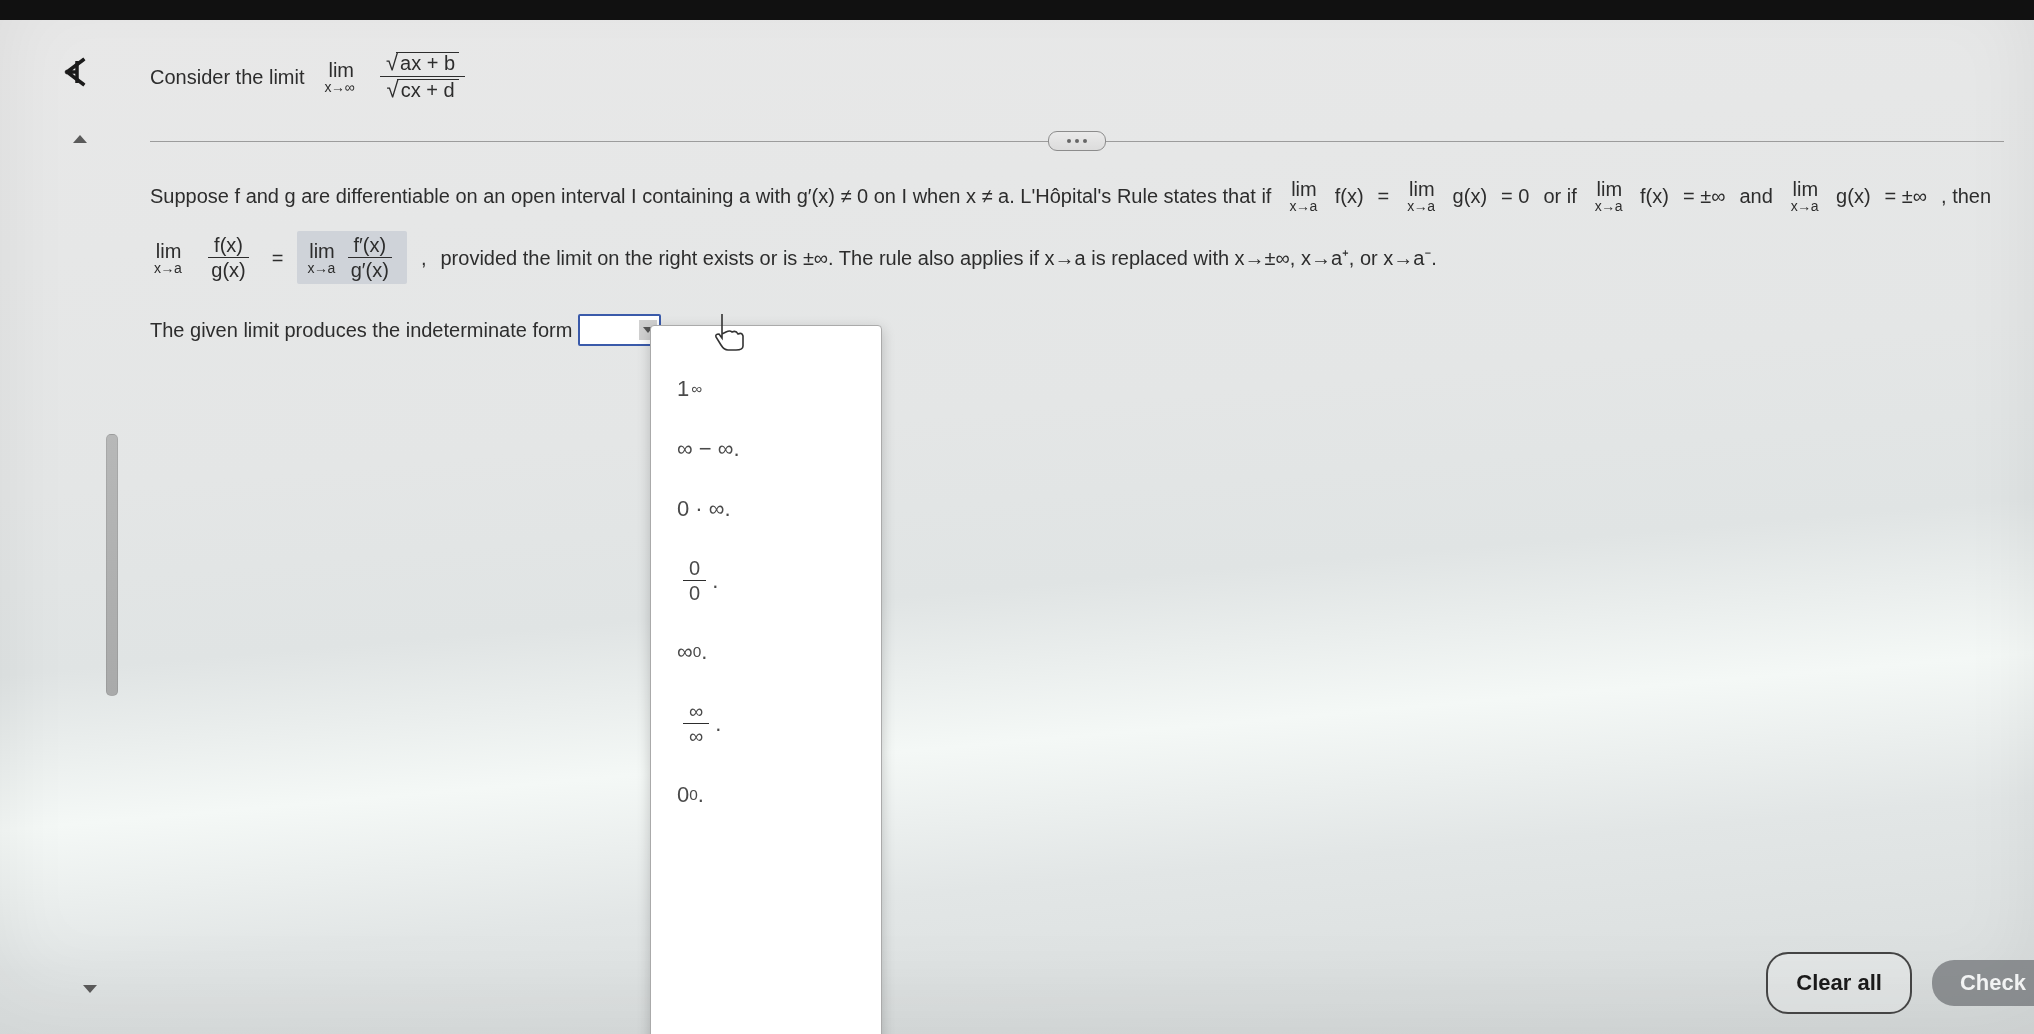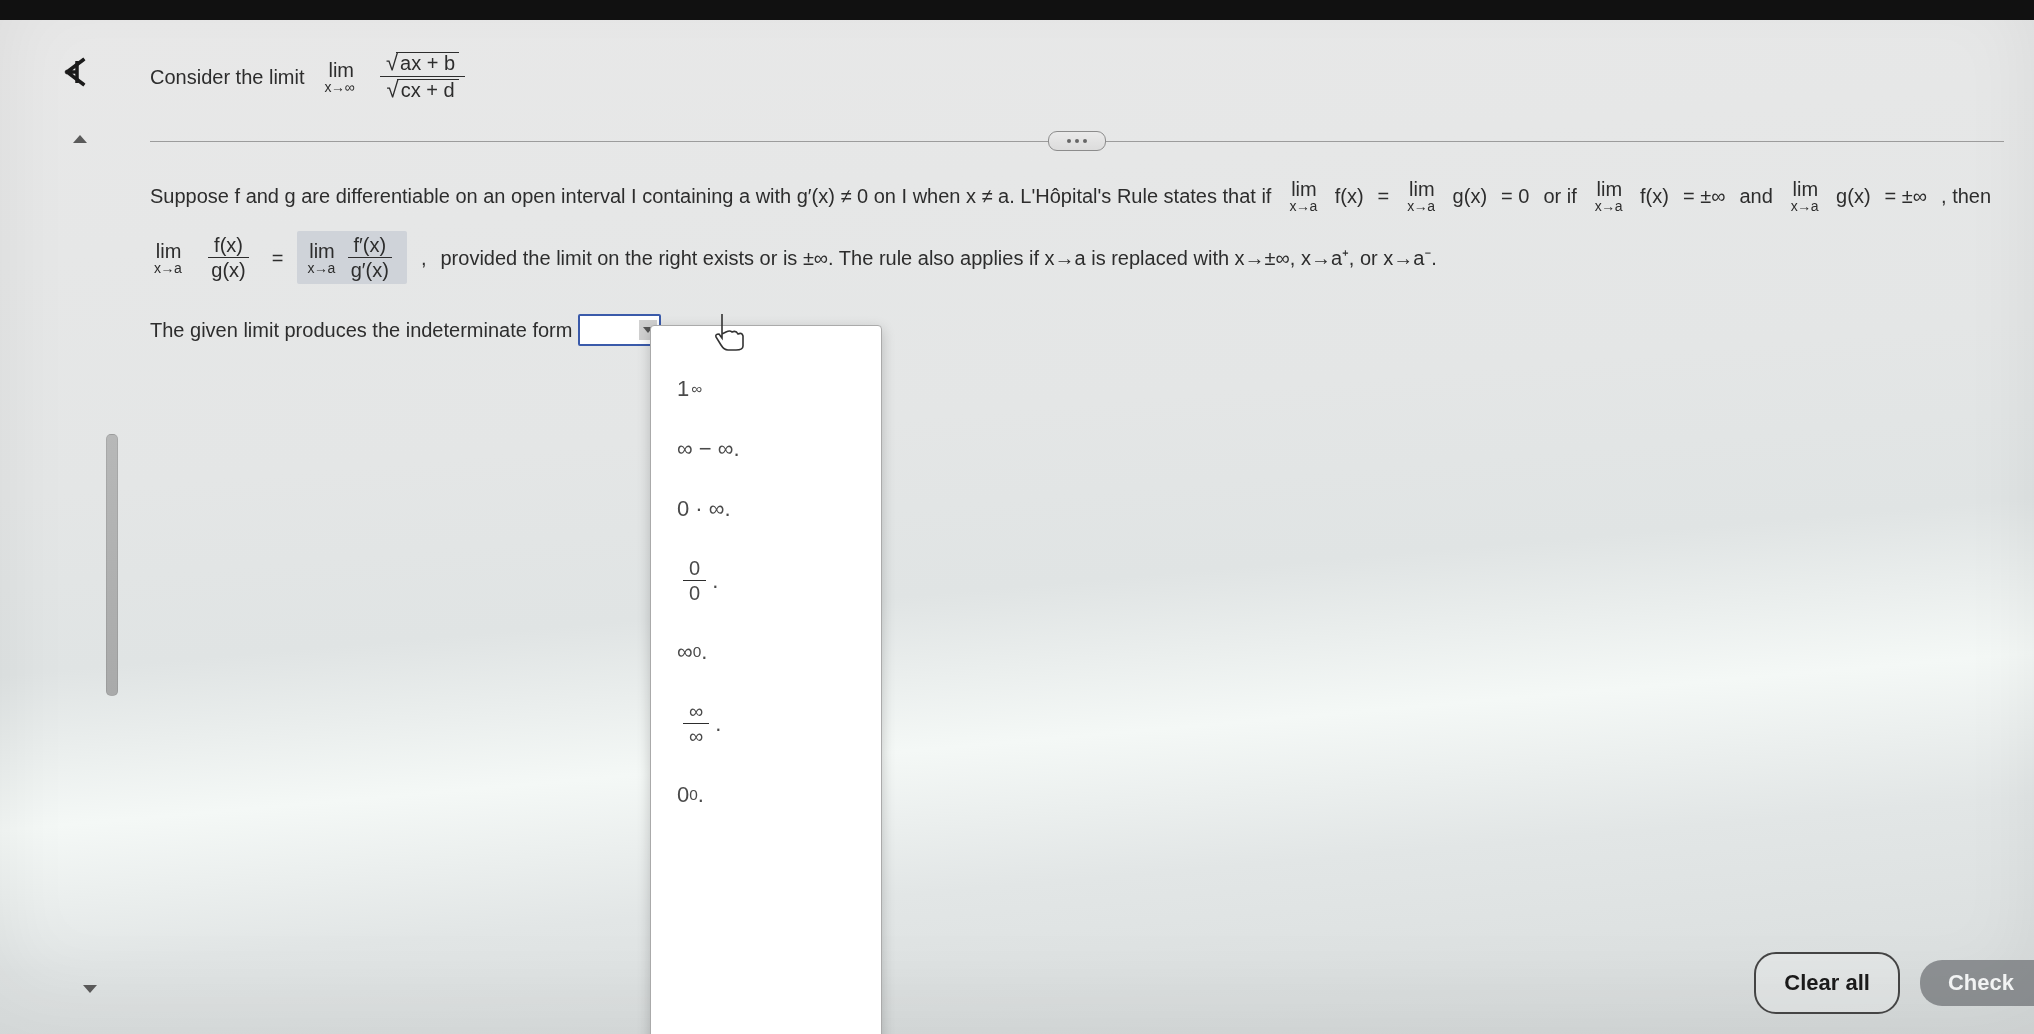--- a/index.html
+++ b/index.html
@@ -217,21 +217,21 @@
     padding: 16px 28px;
     font-size: 22px;
     font-weight: 700;
     color:#1a1a1a;
     background: rgba(255,255,255,0.2);
     cursor:pointer;
   }
   .btn-check{
     border:none;
     border-radius: 22px 0 0 22px;
-    padding: 10px 20px 10px 28px;
+    padding: 10px 8px 10px 28px;
     font-size: 22px;
     font-weight: 700;
     color:#fff;
     background: #6b6e72;
     opacity:0.7;
     cursor:pointer;
     margin-right:-20px;
   }
   sup{font-size:0.7em; vertical-align:super;}
 </style>

